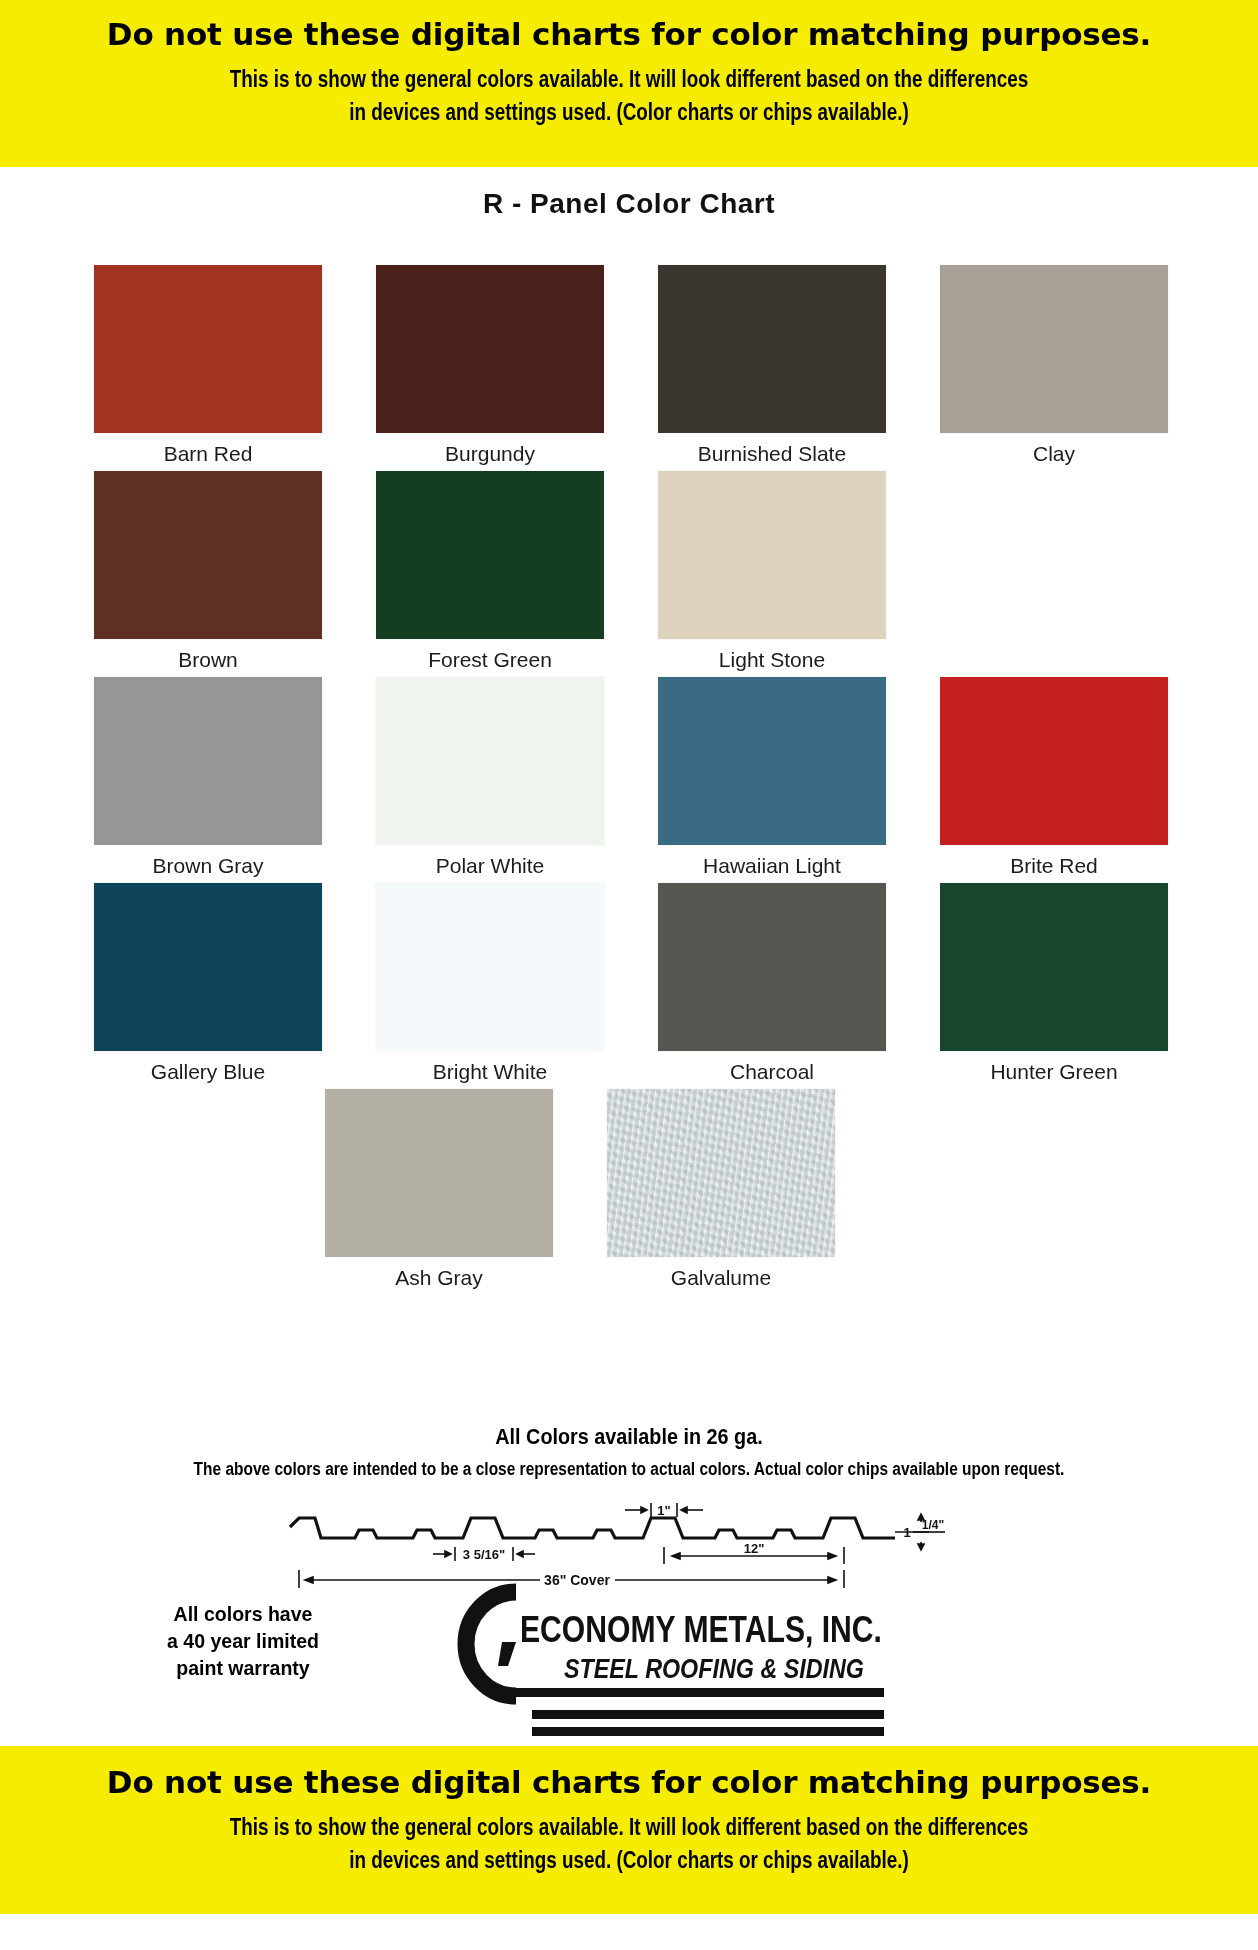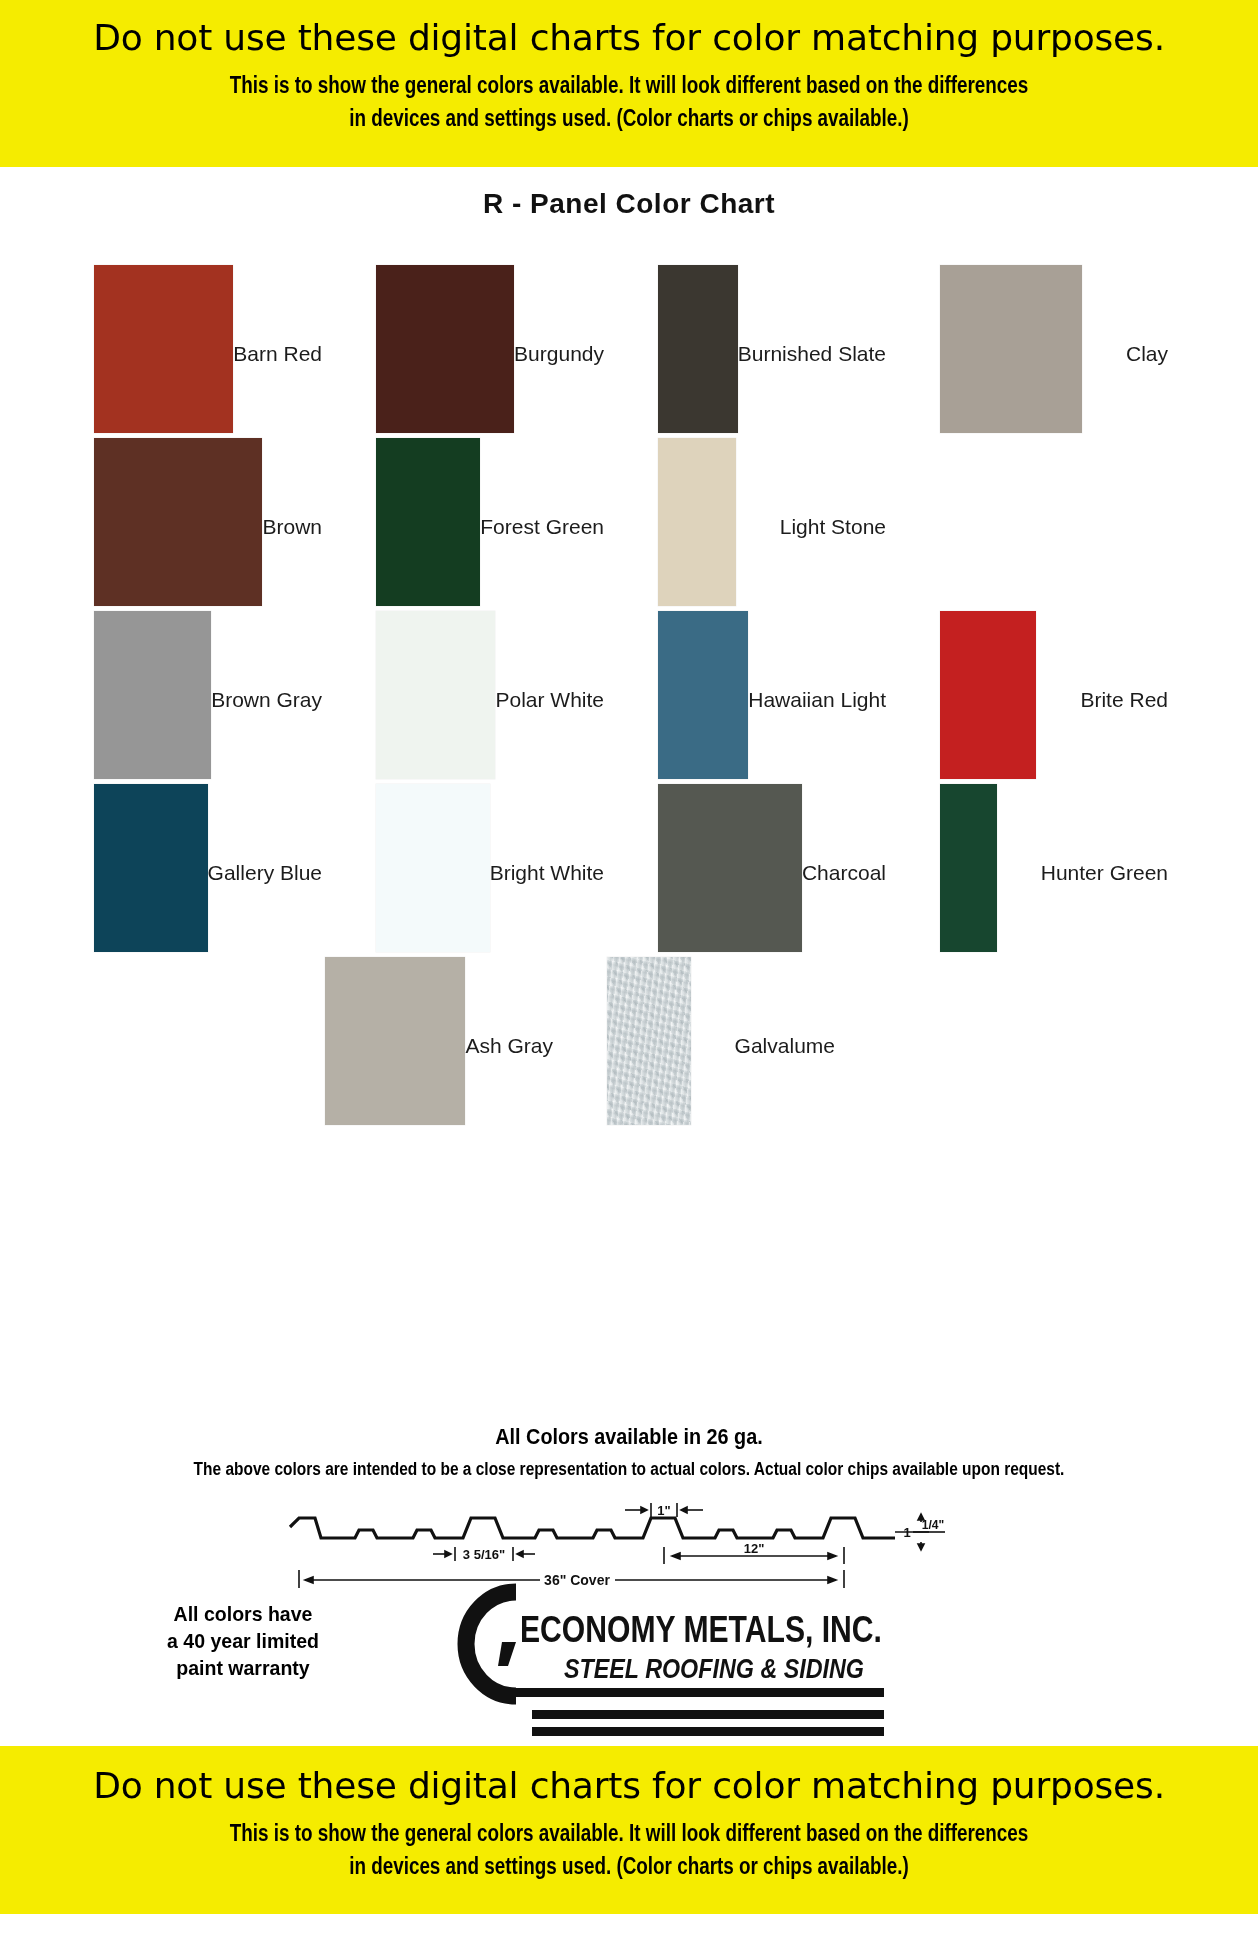--- a/index.html
+++ b/index.html
@@ -22,24 +22,24 @@
     width: 1258px;
     background: #f5ec00;
     text-align: center;
     color: #000;
     box-sizing: border-box;
   }
   .banner-top { top: 0; height: 167px; padding-top: 16px; }
   .banner-bottom { top: 1746px; height: 168px; padding-top: 18px; }
 
   .banner-line1 {
-    font-size: 36px;
+    font-size: 31px;
     letter-spacing: -0.2px;
     line-height: 1.22;
-    font-weight: 400;
+    font-weight: 700;
     font-family: "DejaVu Sans", sans-serif;
   }
   .banner-line2, .banner-line3 {
     font-size: 23px;
     font-weight: 700;
     line-height: 1.45;
     transform: scaleX(0.82);
     font-family: "Liberation Sans", sans-serif;
   }
   .banner-line2 { margin-top: 9px; }
@@ -67,24 +67,24 @@
   }
   .grid-row {
     display: flex;
     width: 1075px;
     margin-bottom: 5px;
   }
   .cell {
     width: 228px;
     margin-right: 54px;
     display: flex;
-    flex-direction: row;
+    flex-direction: column;
     align-items: center;
   }
-  .cell:last-child { margin-right: 0; gap: 44px; }
+  .cell:last-child { margin-right: 0; }
 
   .swatch {
     width: 228px;
     height: 168px;
     display: block;
     box-shadow: 0 0 0 0.5px rgba(0,0,0,0.06);
   }
   .swatch.textured {
     background-image:
       repeating-linear-gradient(97deg, rgba(255,255,255,0.55) 0px, rgba(255,255,255,0) 2px, rgba(160,170,175,0.33) 4px, rgba(255,255,255,0) 6px),

